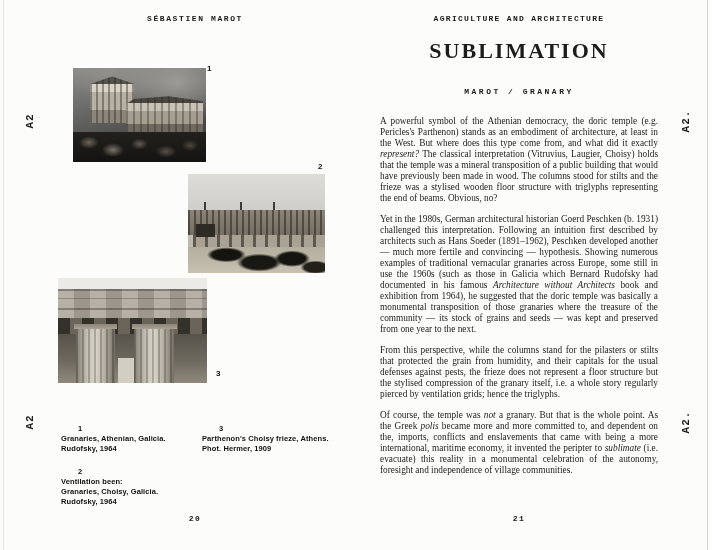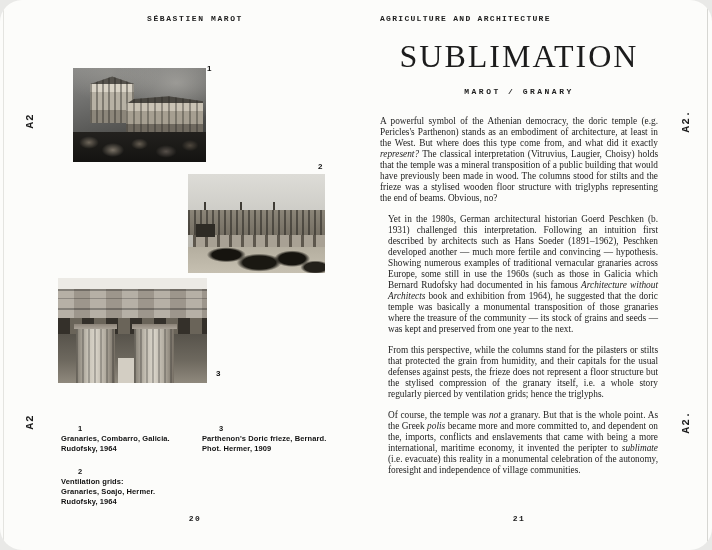--- a/index.html
+++ b/index.html
@@ -1,37 +1,37 @@
 <!DOCTYPE html>
 <html><head>
 <meta charset="utf-8">
 <style>
   html,body{margin:0;padding:0;background:#e9e9e7;}
   .spread{
     position:relative;width:712px;height:550px;background:#fcfcfa;
-    font-family:"Liberation Serif",serif;color:#1c1c1c;overflow:hidden;border-radius:22px;
+    font-family:"Liberation Serif",serif;color:#1c1c1c;overflow:hidden;
   }
   .edge-line-left{position:absolute;left:3px;top:0;width:1px;height:550px;background:#e4e4e0;}
   .edge-line-right{position:absolute;left:707px;top:0;width:1px;height:550px;background:#d6d6d2;}
 
   .mono{font-family:"Liberation Mono",monospace;font-weight:bold;}
 
   .lp-header{position:absolute;top:14px;left:35px;width:320px;text-align:center;
     font-size:8px;letter-spacing:1.6px;}
-  .rp-header{position:absolute;top:14px;left:380px;width:278px;
+  .rp-header{position:absolute;top:14px;left:380px;width:278px;text-align:center;
     font-size:8px;letter-spacing:1.3px;}
   .rp-title{position:absolute;top:38px;left:356px;width:326px;text-align:center;
-    font-family:"Liberation Serif",serif;font-weight:normal;font-size:32px;letter-spacing:2px;}
+    font-family:"Liberation Serif",serif;font-weight:bold;font-size:22px;letter-spacing:2px;}
   .rp-subtitle{position:absolute;top:87px;left:380px;width:278px;text-align:center;
     font-size:8px;letter-spacing:2.5px;}
 
   .body-text{position:absolute;top:116px;left:380px;width:278px;
     font-size:9.3px;line-height:11px;text-align:justify;}
   .para{margin:0;}
-  .para + .para{margin-top:10px;margin-left:8px;}
+  .para + .para{margin-top:10px;}
   .para em{font-style:italic;}
 
   .pageno{position:absolute;top:514px;text-align:center;font-size:8px;letter-spacing:1.5px;}
   .lp-pageno{left:35px;width:320px;text-align:center;}
   .rp-pageno{left:380px;width:278px;}
 
   .mark{position:absolute;width:40px;text-align:center;font-size:11px;letter-spacing:1px;
     transform:rotate(-90deg);transform-origin:center;}
   .mark-lt{left:10px;top:115px;}
   .mark-lb{left:10px;top:416px;}
@@ -162,34 +162,34 @@
       </div>
     <div class="f3-col f3-col2">
         <div class="f3-cap"></div>
       </div>
   </div>
   <div class="fig-label" style="left:216px;top:369px;">3</div>
 
   <div class="cap-col cap-col1">
     <div class="caption">
         <div class="cap-num">1</div>
-        <div class="cap-line">Granaries, Combarro, Galicia.</div>
+        <div class="cap-line">Granaries, Athenian, Galicia.</div>
         <div class="cap-line">Rudofsky, 1964</div>
       </div>
     <div class="caption">
         <div class="cap-num">2</div>
-        <div class="cap-line">Ventilation grids:</div>
-        <div class="cap-line">Granaries, Soajo, Hermer.</div>
+        <div class="cap-line">Ventilation been:</div>
+        <div class="cap-line">Granaries, Choisy, Galicia.</div>
         <div class="cap-line">Rudofsky, 1964</div>
       </div>
   </div>
   <div class="cap-col cap-col2">
     <div class="caption">
         <div class="cap-num">3</div>
-        <div class="cap-line">Parthenon's Doric frieze, Bernard.</div>
+        <div class="cap-line">Parthenon's Choisy frieze, Athens.</div>
         <div class="cap-line">Phot. Hermer, 1909</div>
       </div>
   </div>
 
   <div class="pageno lp-pageno mono">20</div>
 
   <div class="rp-header mono">AGRICULTURE AND ARCHITECTURE</div>
   <div class="rp-title">SUBLIMATION</div>
   <div class="rp-subtitle mono">MAROT / GRANARY</div>
 

